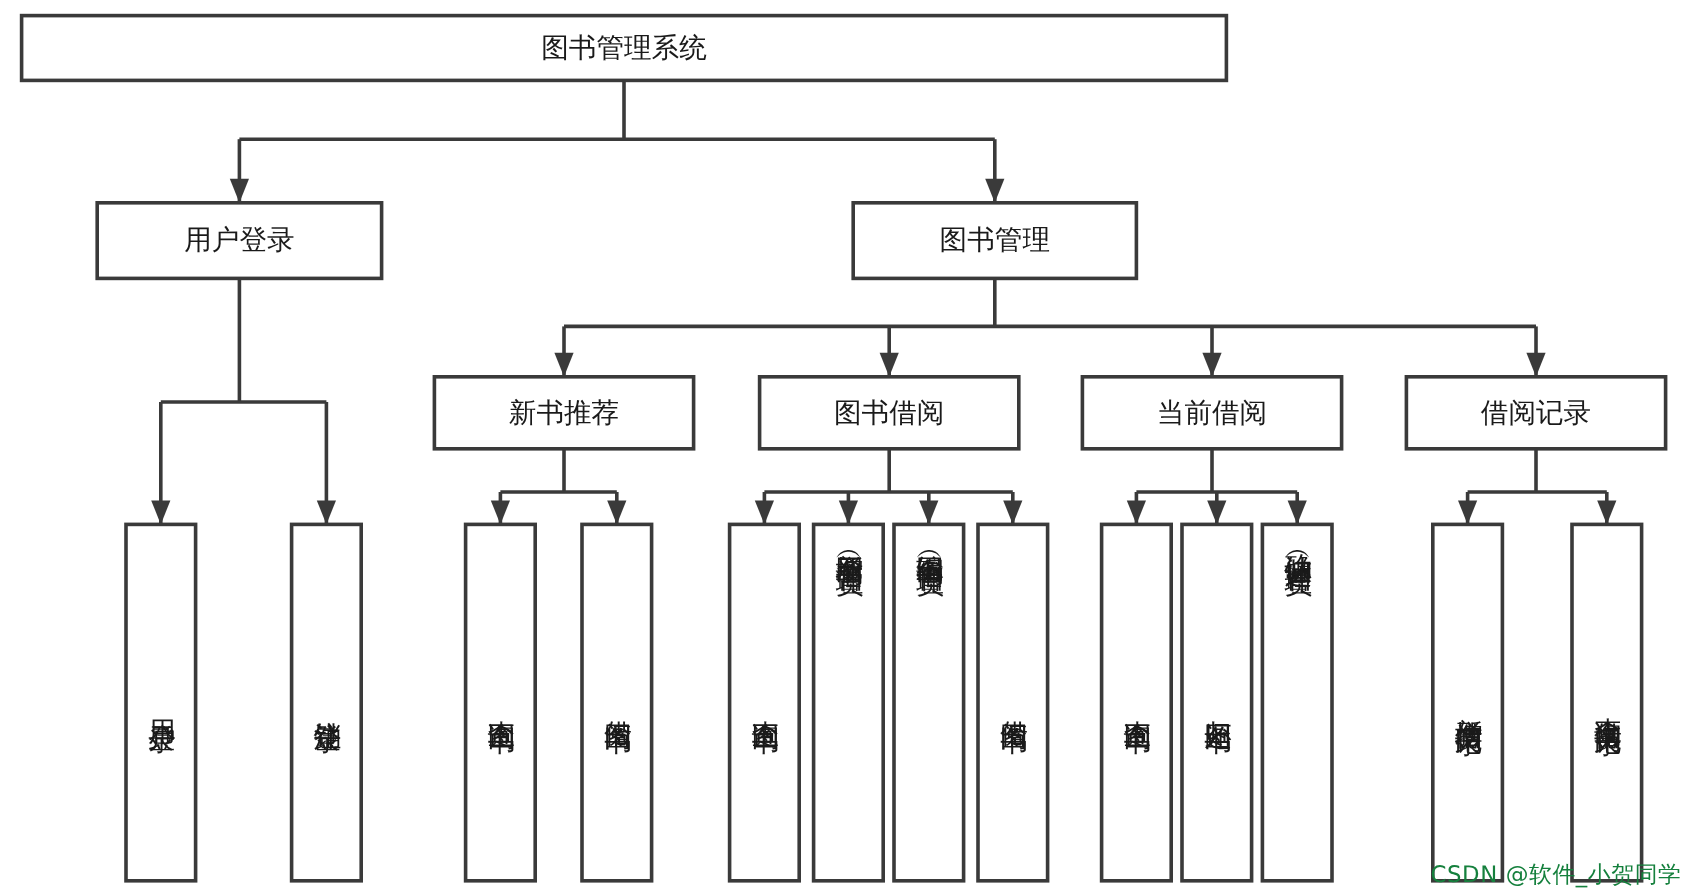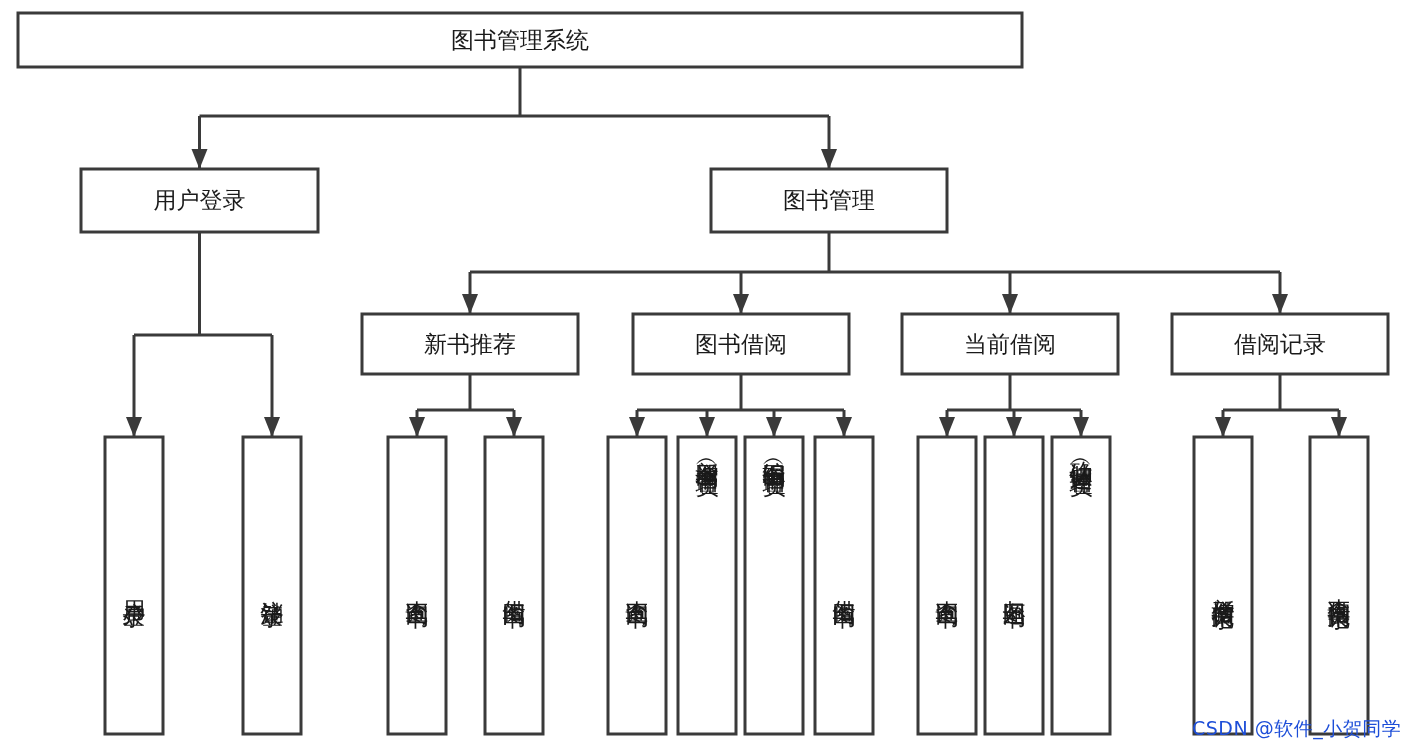--- a/index.html
+++ b/index.html
@@ -175,15 +175,15 @@
       <div class="vlabel" style="left: 678px; top: 437px; width: 58px; height: 297px; justify-content: flex-start; padding-top: 6px; box-sizing: border-box;">新增图书（管理员）</div>
       <div class="vlabel" style="left: 745px; top: 437px; width: 58px; height: 297px; justify-content: flex-start; padding-top: 6px; box-sizing: border-box;">编辑图书（管理员）</div>
       <div class="vlabel" style="left: 815px; top: 437px; width: 58px; height: 297px;">借阅图书</div>
       <div class="vlabel" style="left: 918px; top: 437px; width: 58px; height: 297px;">查询图书</div>
       <div class="vlabel" style="left: 985px; top: 437px; width: 58px; height: 297px;">归还图书</div>
       <div class="vlabel" style="left: 1052px; top: 437px; width: 58px; height: 297px; justify-content: flex-start; padding-top: 6px; box-sizing: border-box;">确认归还（管理员）</div>
       <div class="vlabel" style="left: 1194px; top: 437px; width: 58px; height: 297px;">新增借阅记录</div>
       <div class="vlabel" style="left: 1310px; top: 437px; width: 58px; height: 297px;">查询借阅记录</div>
     </div>
 
-  <div class="watermark" style="left: 1192px; top: 716px; color: #1d4ed8;">CSDN @软件_小贺同学</div>
+  <div class="watermark" style="left: 1192px; top: 716px; color: #15803d;">CSDN @软件_小贺同学</div>
 
 </div>
 
 </body></html>

